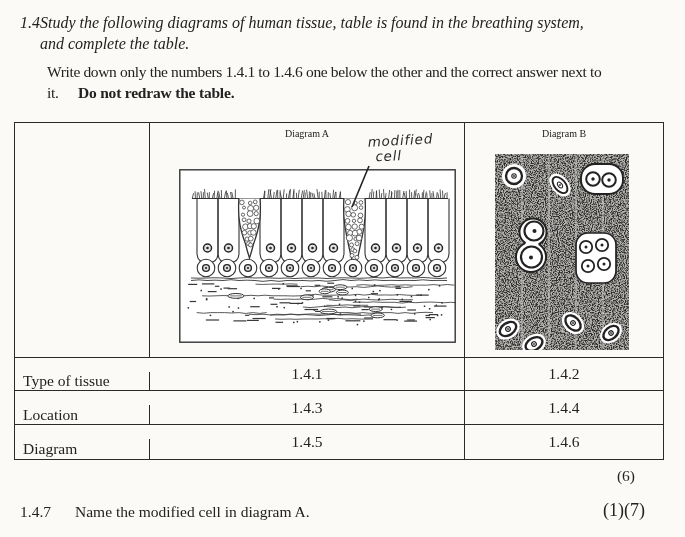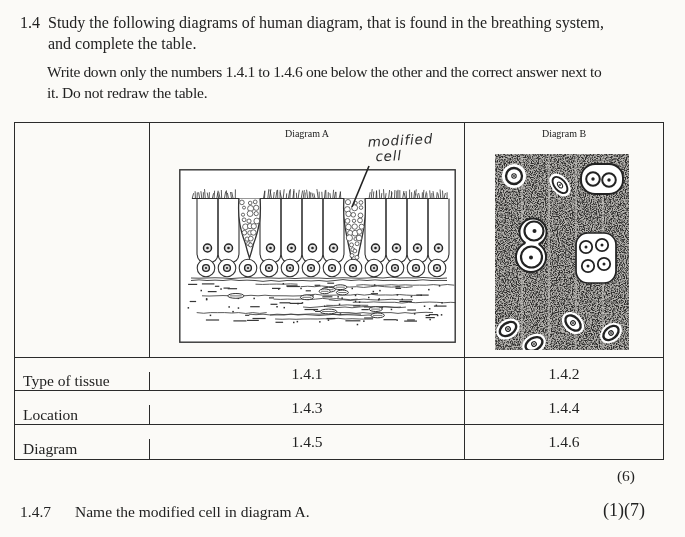--- a/index.html
+++ b/index.html
@@ -3,24 +3,24 @@
 <meta charset="utf-8">
 <style>
   html,body{margin:0;padding:0;}
   body{
     width:685px;height:537px;position:relative;overflow:hidden;
     background:#fbfaf7;color:#222;
     font-family:"Liberation Serif","DejaVu Serif",serif;
   }
   .abs{position:absolute;}
   
-  .q1{left:20px;top:12px;font-size:16px;line-height:21px;display:flex;gap:8px;}
+  .q1{left:20px;top:12px;font-size:16px;line-height:21px;display:flex;font-style:italic;}
   .q1 .qtxt{max-width:620px;}
   .q2{left:47px;top:61px;font-size:15.5px;line-height:21px;letter-spacing:-0.35px;white-space:nowrap;}
-  .q2 b{font-weight:normal;letter-spacing:-0.2px;}
+  .q2 b{font-weight:bold;letter-spacing:-0.2px;margin-left:16px;}
   
   .tbl{
     left:14px;top:122px;
     display:grid;
     grid-template-columns:135px 315px 199px;
     grid-template-rows:235px 33px 34px 35px;
     border-top:1.6px solid #2b2b2b;border-left:1.6px solid #2b2b2b;
   }
   .tc{border-right:1.6px solid #2b2b2b;border-bottom:1.6px solid #2b2b2b;position:relative;font-size:15.5px;}
   .lbl{display:flex;align-items:center;padding-left:8px;margin-top:14px;}
@@ -38,21 +38,21 @@
   .sub{left:20px;top:503px;font-size:15.5px;display:flex;gap:24px;justify-content:flex-end;}
   .marks17{left:545px;top:500px;width:100px;text-align:right;font-size:18px;}
   svg{display:block;}
 </style>
 </head>
 <body>
 
 <div class="abs q1">
   <span>1.4</span>
   <span class="qtxt">
-    <span>Study the following diagrams of human diagram, that is found in the breathing system,</span><br>
+    <span>Study the following diagrams of human tissue, table is found in the breathing system,</span><br>
     <span>and complete the table.</span>
   </span>
 </div>
 
 <div class="abs q2">
   <span>Write down only the numbers 1.4.1 to 1.4.6 one below the other and the correct answer next to</span><br>
   <span>it. </span><b>Do not redraw the table.</b>
 </div>
 
 <div class="abs tbl">

